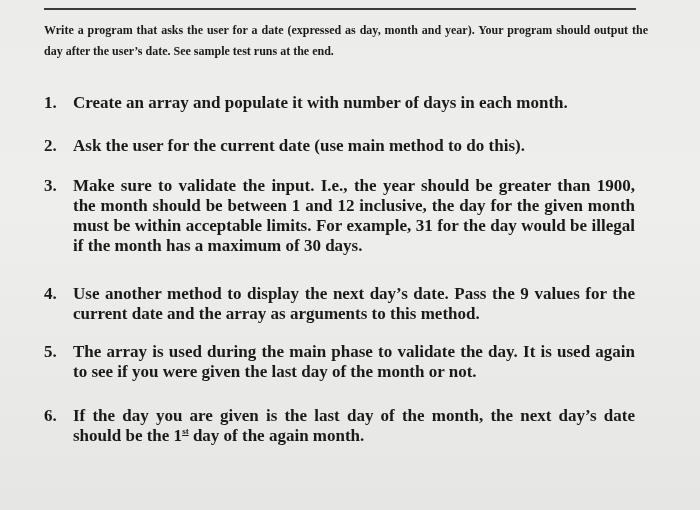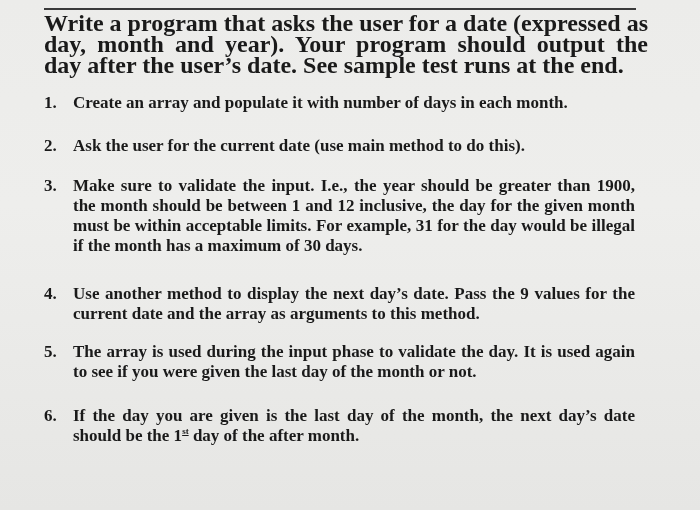--- a/index.html
+++ b/index.html
@@ -8,22 +8,22 @@
     background: linear-gradient(180deg, #ececea 0%, #eeeeec 40%, #e6e6e4 100%);
     font-family: "Liberation Serif", serif;
     color:#1a1a1a;
     position:relative;
   }
   .rule {
     position:absolute; left:44px; top:8px; width:592px; height:2px;
     background:#3a3a3a;
   }
   .intro {
-    position:absolute; left:44px; top:13px; width:604px;
-    font-size:24px; font-weight:bold; line-height:21px;
+    position:absolute; left:44px; top:20px; width:604px;
+    font-size:12px; font-weight:bold; line-height:21px;
     text-align:justify;
   }
   .item {
     position:absolute; left:44px; width:604px;
     font-size:17px; font-weight:bold; line-height:20px;
   }
   .num { position:absolute; left:0; top:0; }
   .txt { position:absolute; left:29px; width:562px; text-align:justify; }
   sup { font-size:9px; line-height:0;text-decoration:underline; }
 </style>
@@ -49,19 +49,19 @@
   <span class="txt">Make sure to validate the input. I.e., the year should be greater than 1900, the month should be between 1 and 12 inclusive, the day for the given month must be within acceptable limits. For example, 31 for the day would be illegal if the month has a maximum of 30 days.</span>
 </div>
 
 <div class="item" style="top:284px;">
   <span class="num">4.</span>
   <span class="txt">Use another method to display the next day’s date. Pass the 9 values for the current date and the array as arguments to this method.</span>
 </div>
 
 <div class="item" style="top:342px;">
   <span class="num">5.</span>
-  <span class="txt">The array is used during the input phase to validate the day. It is used again to see if you were given the last day of the month or not.</span>
+  <span class="txt">The array is used during the main phase to validate the day. It is used again to see if you were given the last day of the month or not.</span>
 </div>
 
 <div class="item" style="top:406px;">
   <span class="num">6.</span>
-  <span class="txt"><span>If the day you are given is the last day of the month, the next day’s date should be the 1</span><sup>st</sup><span> day of the after month.</span></span>
+  <span class="txt"><span>If the day you are given is the last day of the month, the next day’s date should be the 1</span><sup>st</sup><span> day of the again month.</span></span>
 </div>
 
 </body></html>

